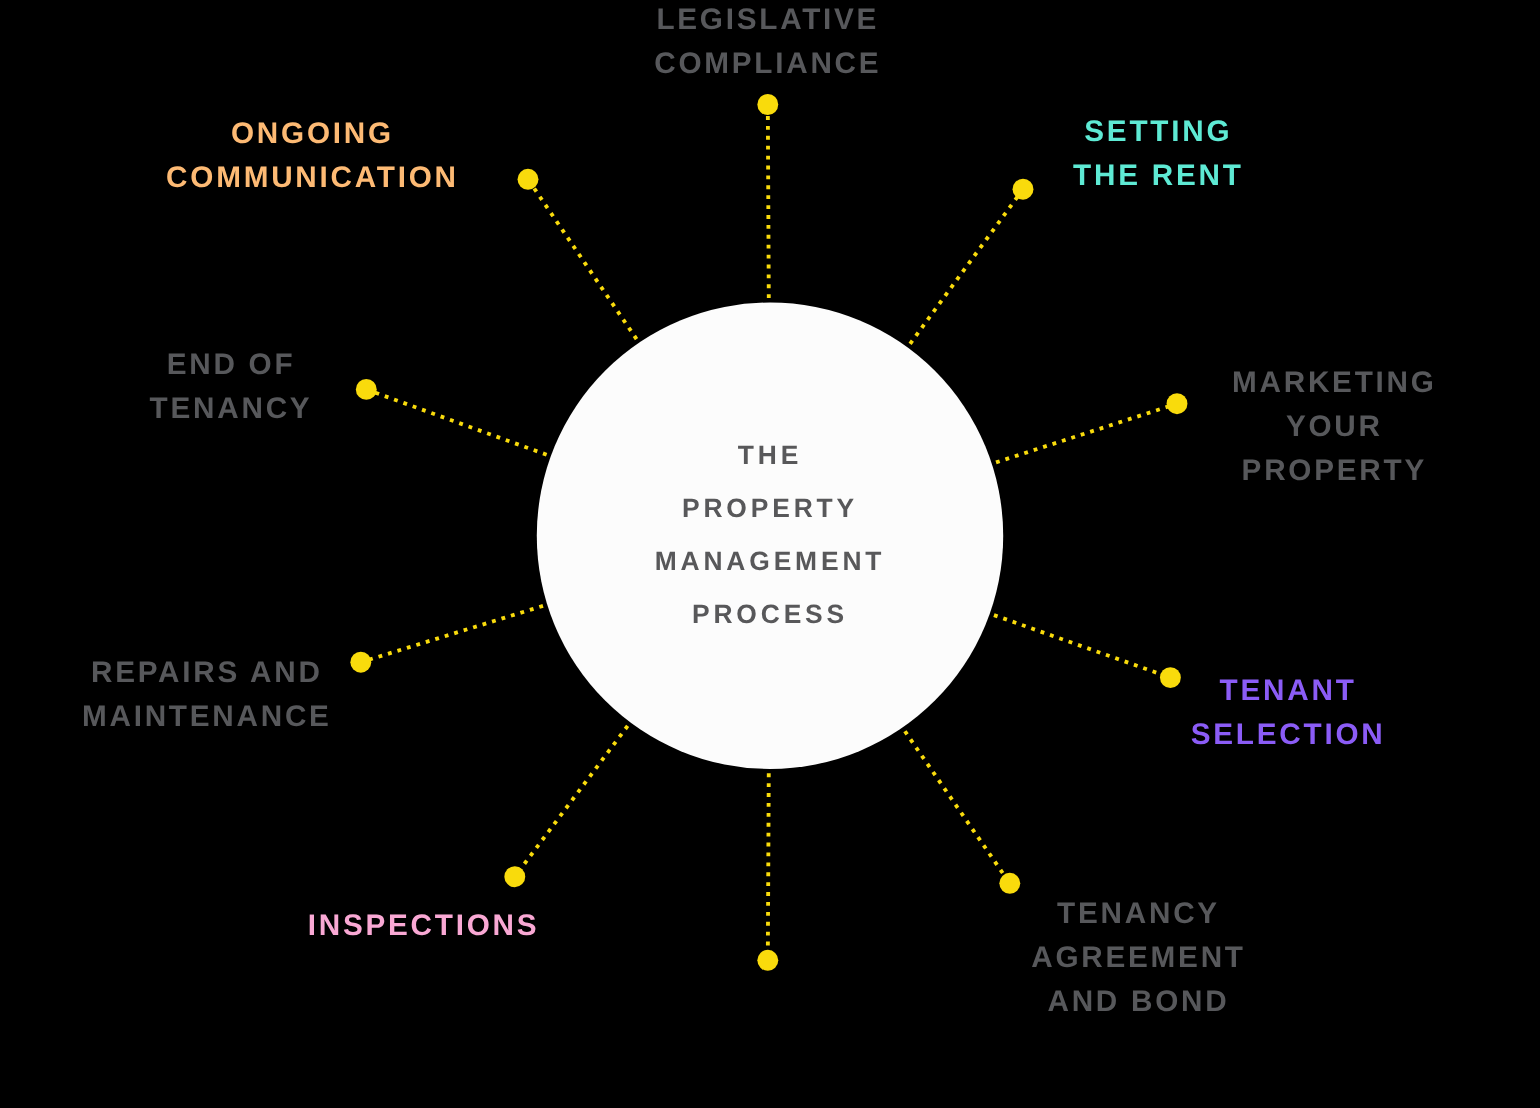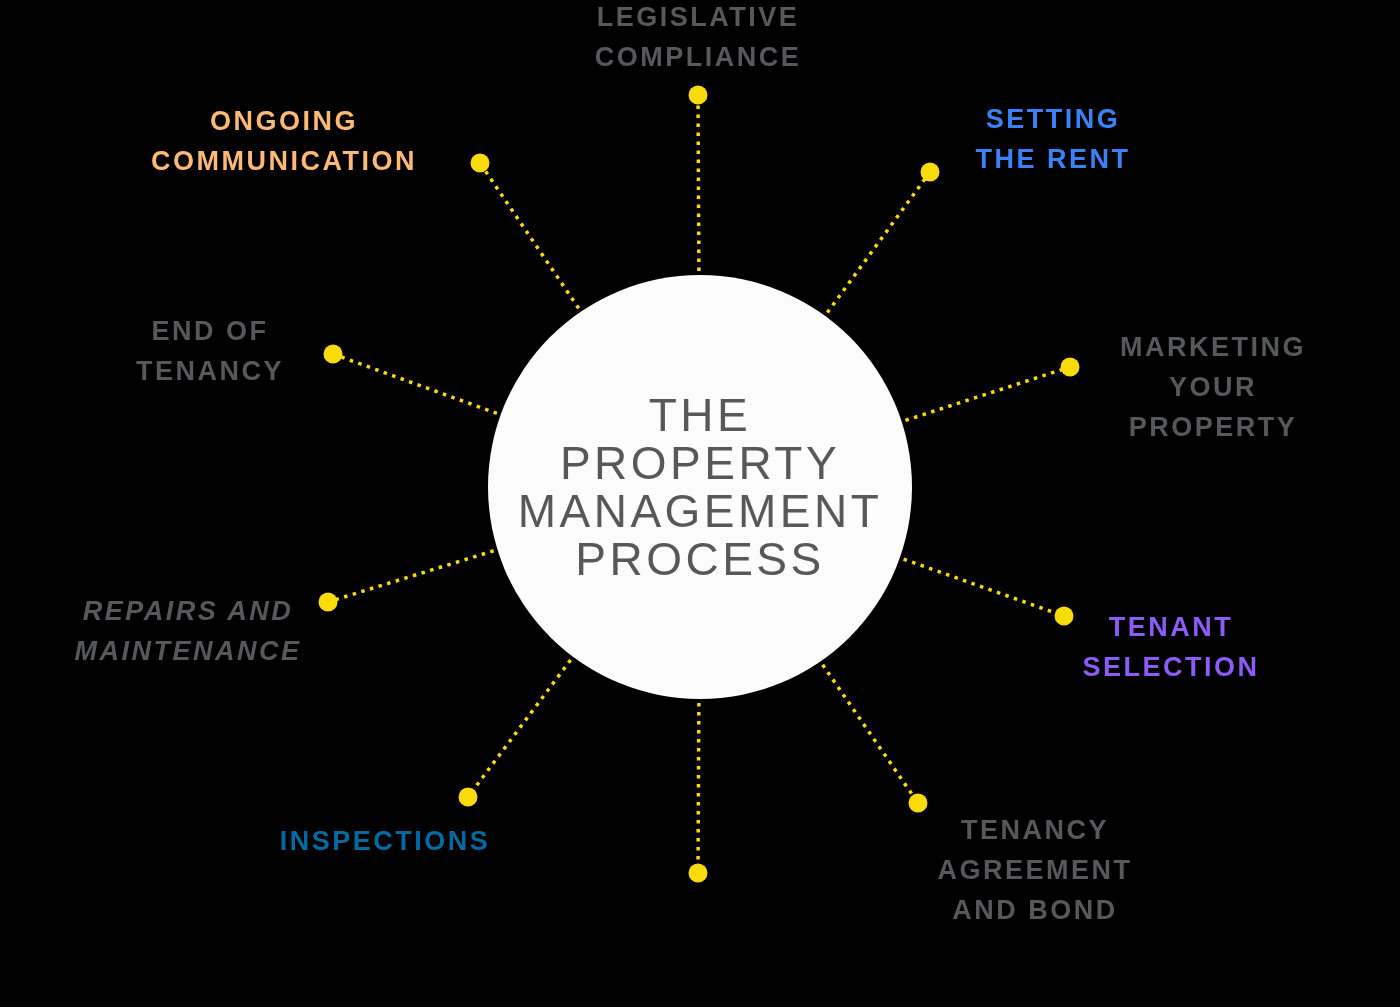--- a/index.html
+++ b/index.html
@@ -30,22 +30,22 @@
     font-weight: bold;
     font-size: 27px;
     line-height: 40px;
     letter-spacing: 2.5px;
     white-space: pre-line;
   }
   .center-title {
     position: absolute;
     transform: translate(-50%, -50%);
     text-align: center;
-    font-weight: normal;
-    font-size: 46px;
+    font-weight: bold;
+    font-size: 24px;
     line-height: 48px;
     letter-spacing: 3.5px;
     white-space: pre-line;
   }
 </style>
 </head>
 <body style="background: rgb(0, 0, 0);">
 
 <div class="stage">
 
@@ -77,30 +77,30 @@
       </g>
   </svg>
 
   <div class="center-title" style="color: rgb(88, 88, 90); left: 700px; top: 487px;">THE
 PROPERTY
 MANAGEMENT
 PROCESS</div>
 
   <div class="node-label" style="color: rgb(87, 88, 91); left: 698px; top: 37px;">LEGISLATIVE
 COMPLIANCE</div>
-  <div class="node-label" style="color: #3b82f6; left: 1053px; top: 139px;">SETTING
+  <div class="node-label" style="color: #5eead4; left: 1053px; top: 139px;">SETTING
 THE RENT</div>
   <div class="node-label" style="color: rgb(87, 88, 91); left: 1213px; top: 387px;">MARKETING
 YOUR PROPERTY</div>
   <div class="node-label" style="color: #8b5cf6; left: 1171px; top: 647px;">TENANT
 SELECTION</div>
   <div class="node-label" style="color: rgb(87, 88, 91); left: 1035px; top: 870px;">TENANCY
 AGREEMENT
 AND BOND</div>
-  <div class="node-label" style="color: #0369a1; left: 385px; top: 841px;">INSPECTIONS</div>
-  <div class="node-label" style="color: rgb(87, 88, 91); left: 188px; top: 631px; font-style: italic;">REPAIRS AND
+  <div class="node-label" style="color: #f9a8d4; left: 385px; top: 841px;">INSPECTIONS</div>
+  <div class="node-label" style="color: rgb(87, 88, 91); left: 188px; top: 631px;">REPAIRS AND
 MAINTENANCE</div>
   <div class="node-label" style="color: rgb(87, 88, 91); left: 210px; top: 351px; text-align: center;">END OF
 TENANCY</div>
   <div class="node-label" style="color: #fdba74; left: 284px; top: 141px;">ONGOING
 COMMUNICATION</div>
 
 </div>
 
 </body></html>

